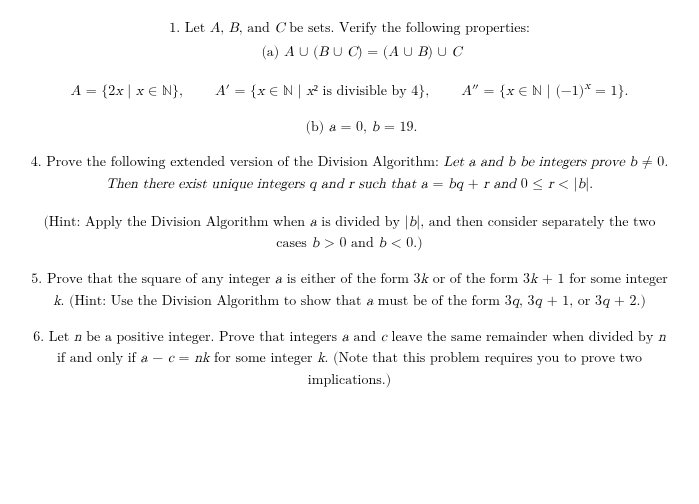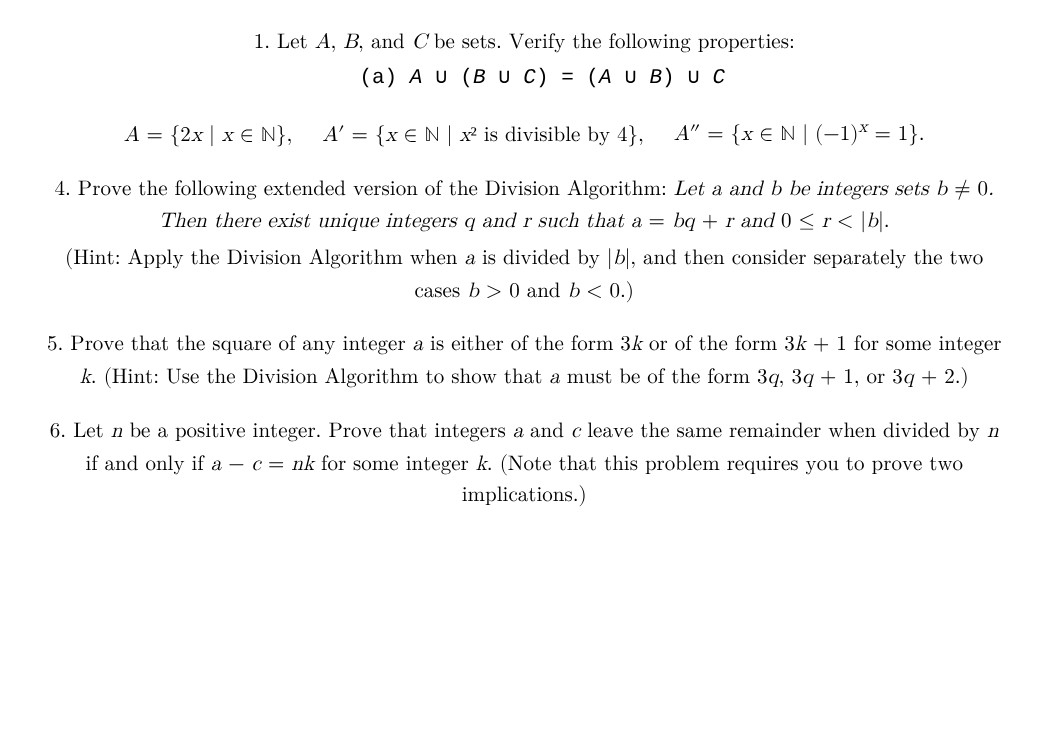--- a/index.html
+++ b/index.html
@@ -15,34 +15,33 @@
       color: #000000;
       padding: 18px 28px 18px 28px;
       width: 699px;
       min-height: 504px;
     }
     .problem-block {
       margin-bottom: 14px;
     }
     .indent {
       padding-left: 24px;
-      font-family: Liberation Mono, monospace;
     }
     .center-equation {
       display: flex;
       justify-content: center;
       align-items: baseline;
       margin: 5px 0;
-      gap: 20px;
+      gap: 32px;
       flex-wrap: wrap;
     }
     em { font-style: italic; }
     p { margin-bottom: 2px; text-align: center; }
     .subpart { margin-bottom: 1px; }
-    .hint-line { margin-top: 3px; }
+    .hint-line { margin-top: 16px; }
   </style>
 </head>
 <body>
 
 <div>
 
   <div class="problem-block">
     <p>
       1. Let <em>A</em>, <em>B</em>, and <em>C</em> be sets. Verify the following properties:
     </p>
@@ -53,25 +52,28 @@
 
   <div class="problem-block">
     <div class="center-equation">
       <span><em>A</em> = {2<em>x</em> | <em>x</em> ∈ ℕ},</span>
       <span><em>A</em>′ = {<em>x</em> ∈ ℕ | <em>x</em>² is divisible by 4},</span>
       <span><em>A</em>″ = {<em>x</em> ∈ ℕ | (−1)<sup><em>x</em></sup> = 1}.</span>
     </div>
   </div>
 
   <div class="problem-block">
+    <p class="indent subpart">
+      (b) <em>a</em> = 0, <em>b</em> = 19.
+    </p>
   </div>
 
   <div class="problem-block">
     <p>
-      4. Prove the following extended version of the Division Algorithm: <em>Let a and b be integers sets b</em> ≠ 0<em>. Then there exist unique integers q and r such that a</em> = <em>bq</em> + <em>r and</em> 0 ≤ <em>r</em> &lt; |<em>b</em>|.
+      4. Prove the following extended version of the Division Algorithm: <em>Let a and b be integers prove b</em> ≠ 0<em>. Then there exist unique integers q and r such that a</em> = <em>bq</em> + <em>r and</em> 0 ≤ <em>r</em> &lt; |<em>b</em>|.
     </p>
     <p class="hint-line">
       (Hint: Apply the Division Algorithm when <em>a</em> is divided by |<em>b</em>|, and then consider separately the two cases <em>b</em> &gt; 0 and <em>b</em> &lt; 0.)
     </p>
   </div>
 
   <div class="problem-block">
     <p>
       5. Prove that the square of any integer <em>a</em> is either of the form 3<em>k</em> or of the form 3<em>k</em> + 1 for some integer <em>k</em>. (Hint: Use the Division Algorithm to show that <em>a</em> must be of the form 3<em>q</em>, 3<em>q</em> + 1, or 3<em>q</em> + 2.)
     </p>

